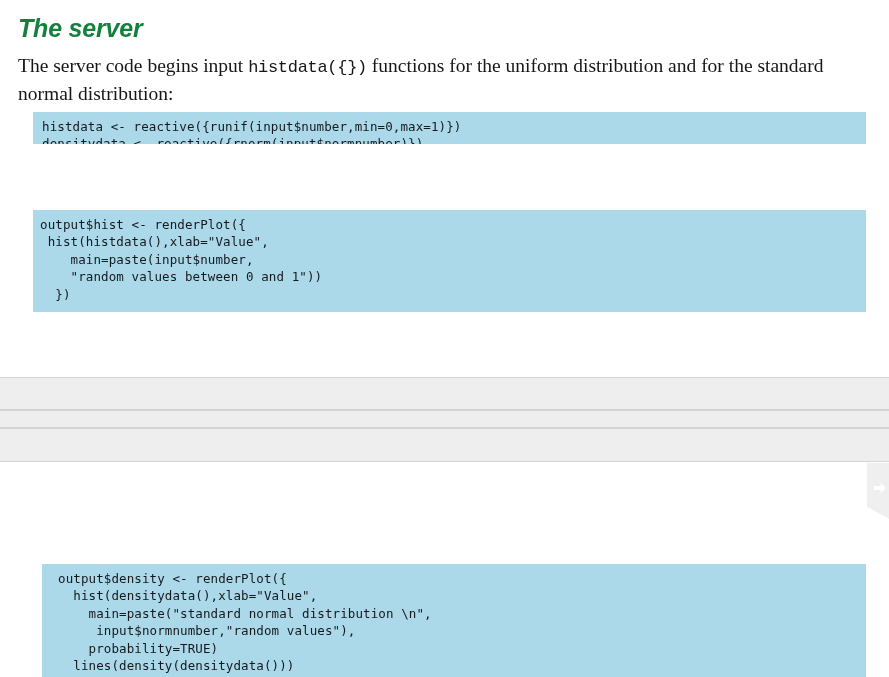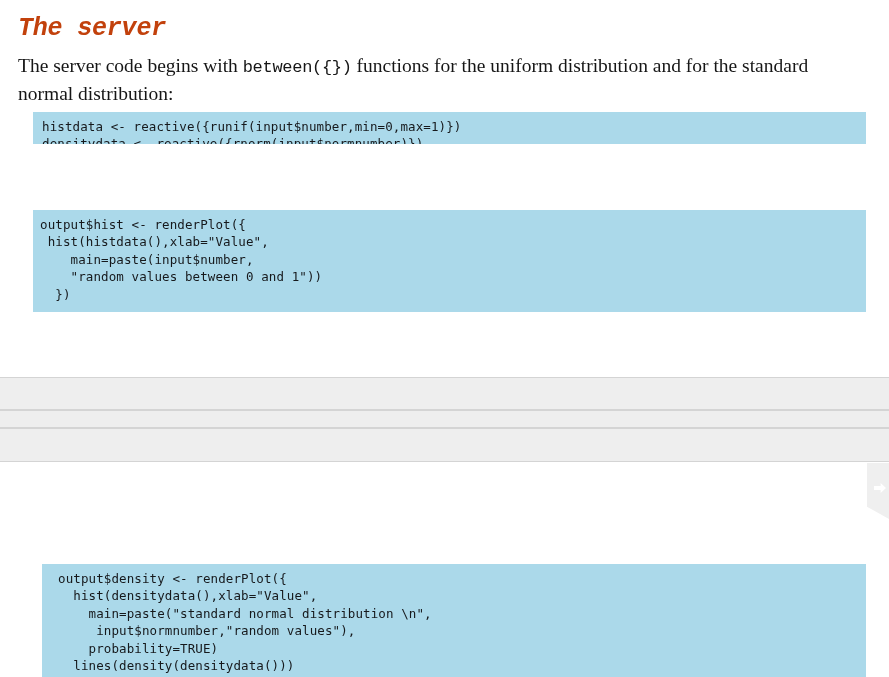--- a/index.html
+++ b/index.html
@@ -20,26 +20,26 @@
     position: absolute;
     inset: 0;
     background: #ffffff;
   }
 
   
   .doc-heading {
     position: absolute;
     left: 18px;
     top: -3px;
-    font-family: Liberation Mono, monospace;
+    font-family: Liberation Sans, sans-serif;
     font-style: italic;
     font-weight: bold;
     font-size: 25px;
     letter-spacing: -0.2px;
-    color: #c2410c;
+    color: #15803d;
     white-space: nowrap;
   }
 
   .para {
     position: absolute;
     left: 18px;
     font-family: "Liberation Serif", serif;
     font-size: 19.5px;
     line-height: 26px;
     color: #161616;
@@ -130,21 +130,21 @@
     clip-path: polygon(0 30%, 55% 30%, 55% 0, 100% 50%, 55% 100%, 55% 70%, 0 70%);
   }
 </style>
 </head>
 <body>
 
 <div class="page">
 
   <h1 class="doc-heading">The server</h1>
 
-  <p class="para p1"><span>The server code begins with </span><span class="inline-code">between({})</span><span> functions for the uniform distribution and for the standard normal distribution:</span></p>
+  <p class="para p1"><span>The server code begins input </span><span class="inline-code">histdata({})</span><span> functions for the uniform distribution and for the standard normal distribution:</span></p>
 
   <pre id="code-reactive" class="codeblock"><code class="code-text">histdata &lt;- reactive({runif(input$number,min=0,max=1)})
 densitydata &lt;- reactive({rnorm(input$normnumber)})</code></pre>
 
 
   <pre id="code-hist" class="codeblock"><code class="code-text">output$hist &lt;- renderPlot({
  hist(histdata(),xlab="Value",
     main=paste(input$number,
     "random values between 0 and 1"))
   })</code></pre>

